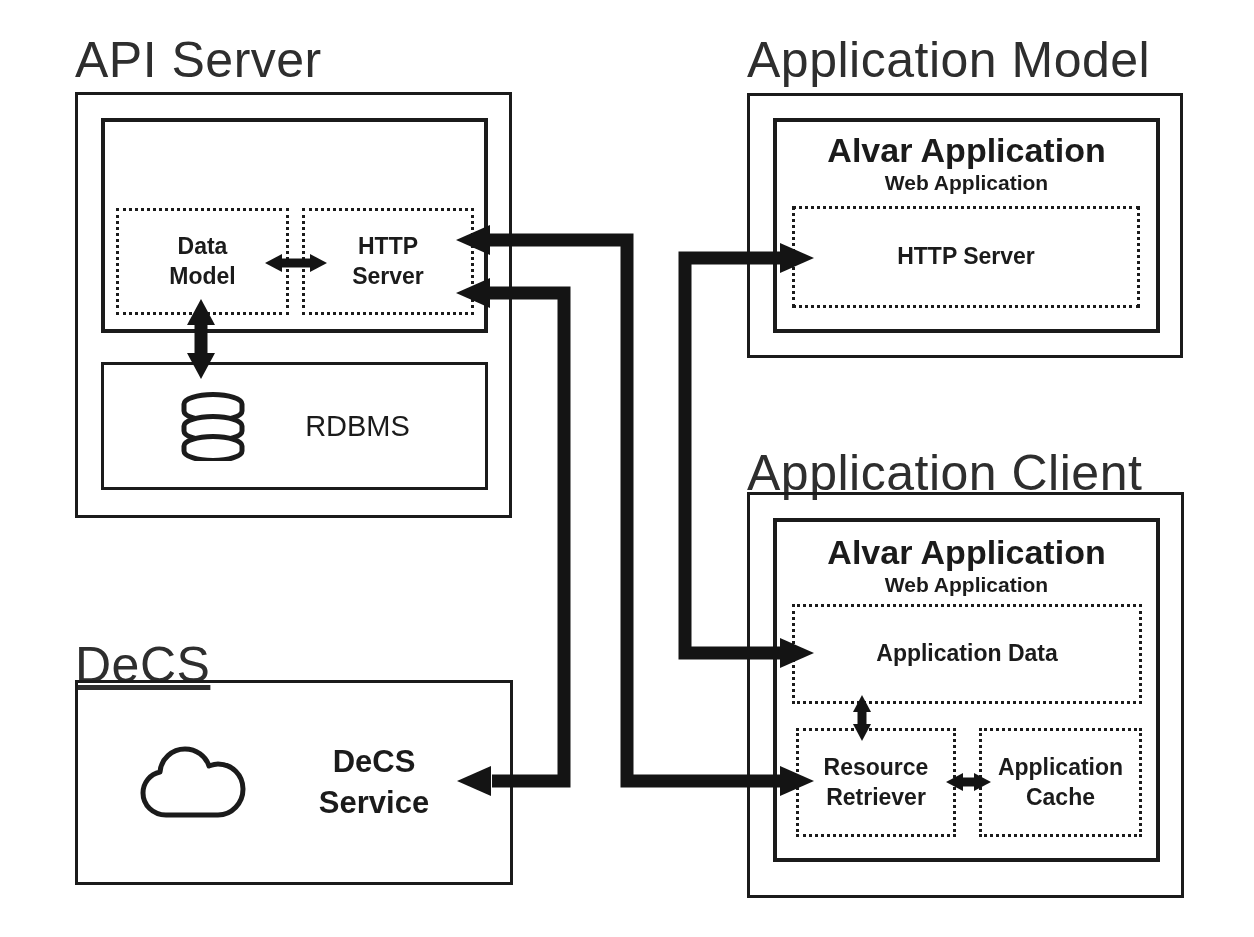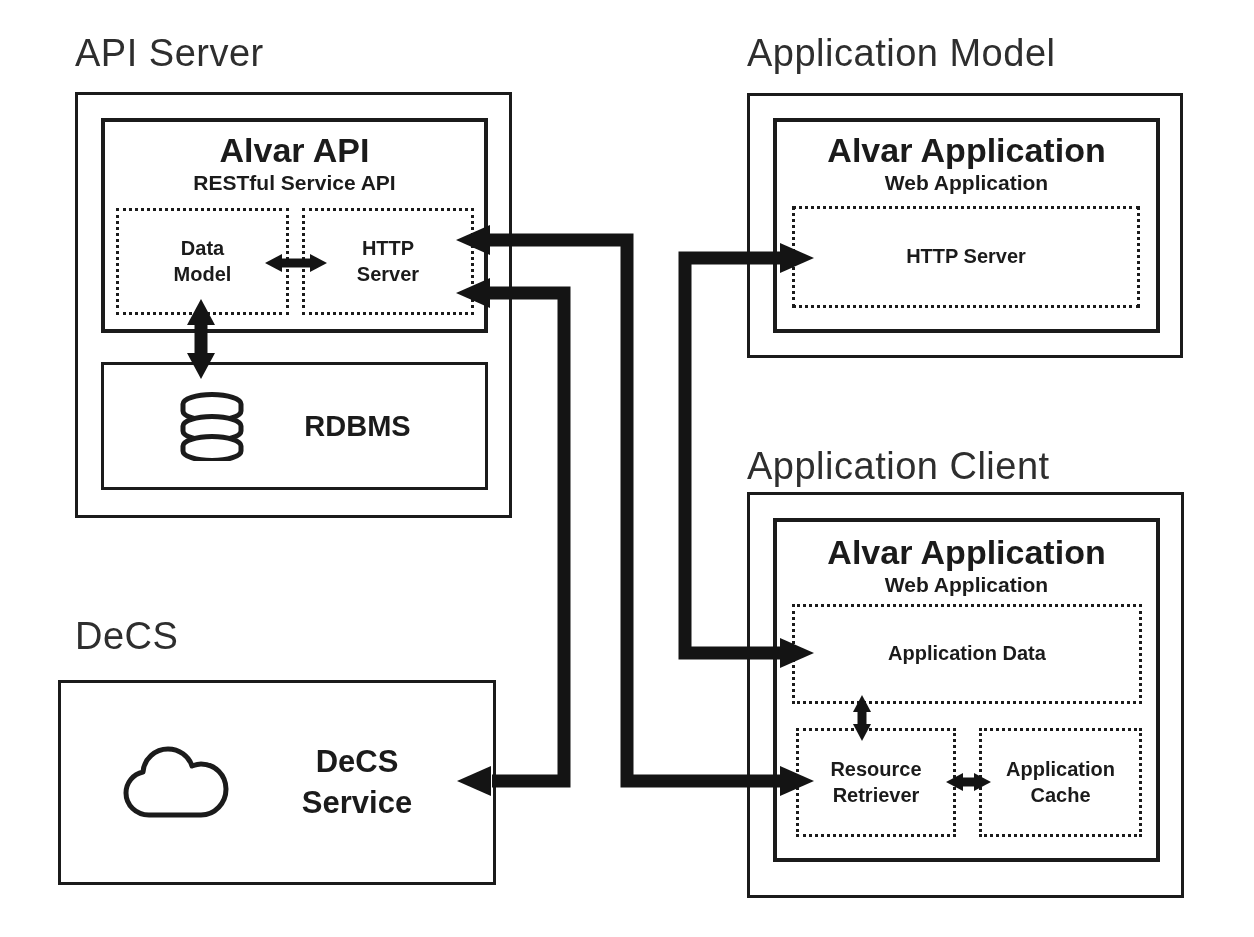--- a/index.html
+++ b/index.html
@@ -7,21 +7,21 @@
     position: relative;
     width: 1254px;
     height: 937px;
     background: #ffffff;
     font-family: "Liberation Sans", "DejaVu Sans", sans-serif;
     color: #1b1b1b;
     overflow: hidden;
   }
   .lbl {
     position: absolute;
-    font-size: 38px;
+    font-size: 50px;
     font-weight: 400;
     color: #2e2e2e;
     white-space: nowrap;
     line-height: 1.1;
     letter-spacing: 0.5px;
   }
   .box {
     position: absolute;
     box-sizing: border-box;
     border: 3px solid #1b1b1b;
@@ -30,21 +30,21 @@
   .box.thick { border-width: 4px; }
   .box.dotted { border: 3px dotted #1b1b1b; }
   .center {
     display: flex;
     align-items: center;
     justify-content: center;
     text-align: center;
   }
   .comp-label {
     font-weight: 700;
-    font-size: 20px;
+    font-size: 23px;
     line-height: 1.28;
     color: #1b1b1b;
   }
   .module-head {
     position: absolute;
     text-align: center;
   }
   .module-title {
     font-size: 34px;
     font-weight: 700;
@@ -56,67 +56,63 @@
     font-weight: 700;
     line-height: 25px;
     color: #1b1b1b;
   }
   .icon-row {
     display: flex;
     align-items: center;
     justify-content: center;
     gap: 58px;
   }
-  .rdbms-label { font-weight: 700; font-size: 29px; color: #1b1b1b; }
+  .rdbms-label { font-weight: 400; font-size: 29px; color: #1b1b1b; }
   .decs-label  { font-weight: 700; font-size: 31px; line-height: 1.3; color: #1b1b1b; max-width: 150px; text-align: center; }
   svg.overlay {
     position: absolute;
     left: 0; top: 0;
     width: 1254px; height: 937px;
     pointer-events: none;
   }
 </style>
 </head>
 <body>
 
 <div class="canvas">
 
   <div class="lbl" style="left:75px; top:33px;">API Server</div>
 
   <div class="box" style="left:75px; top:92px; width:437px; height:426px;"></div>
 
   <div class="box thick" style="left:101px; top:118px; width:387px; height:215px;"></div>
 
-  <div class="module-head" style="left:101px; top:130px; width:387px;">
-    <div class="module-title">Alvar API</div>
-    <div class="module-sub">RESTful Service API</div>
-  </div>
 
   <div class="box dotted center" style="left:116px; top:208px; width:173px; height:107px;">
     <span class="comp-label" style="max-width:100px;">Data Model</span>
   </div>
 
   <div class="box dotted center" style="left:302px; top:208px; width:172px; height:107px;">
     <span class="comp-label" style="max-width:110px;">HTTP Server</span>
   </div>
 
   <div class="box icon-row" style="left:101px; top:362px; width:387px; height:128px;">
     <svg width="68" height="70" viewBox="0 0 68 70">
       <g fill="#ffffff" stroke="#1b1b1b" stroke-width="5" stroke-linejoin="round">
         <path d="M5 13 a29 9.5 0 0 1 58 0 v7 a29 9.5 0 0 1 -58 0 z"></path>
         <path d="M5 35 a29 9.5 0 0 1 58 0 v5 a29 9.5 0 0 1 -58 0 z"></path>
         <path d="M5 55 a29 9.5 0 0 1 58 0 v5 a29 9.5 0 0 1 -58 0 z"></path>
       </g>
     </svg>
     <span class="rdbms-label">RDBMS</span>
   </div>
 
-  <div class="lbl" style="left:75px; top:616px;">DeCS</div>
-
-  <div class="box icon-row" style="left:58px; top:680px; width:438px; height:205px; gap:52px;">
+  <div class="lbl" style="left:75px; top:638px;text-decoration:underline;">DeCS</div>
+
+  <div class="box icon-row" style="left:75px; top:680px; width:438px; height:205px; gap:52px;">
     <svg width="108" height="78" viewBox="0 0 108 78">
       <path d="M27 71 C 14 71, 4 61, 4 49 C 4 39, 11 30, 21 28 C 22 15, 33 5, 46 5 C 57 5, 67 12, 70 22 C 73 21, 76 20, 79 20 C 93 20, 104 31, 104 45 C 104 59, 93 71, 79 71 Z" fill="#ffffff" stroke="#1b1b1b" stroke-width="5" stroke-linejoin="round"></path>
     </svg>
     <span class="decs-label">DeCS Service</span>
   </div>
 
   <div class="lbl" style="left:747px; top:33px;">Application Model</div>
 
   <div class="box" style="left:747px; top:93px; width:436px; height:265px;"></div>
 

